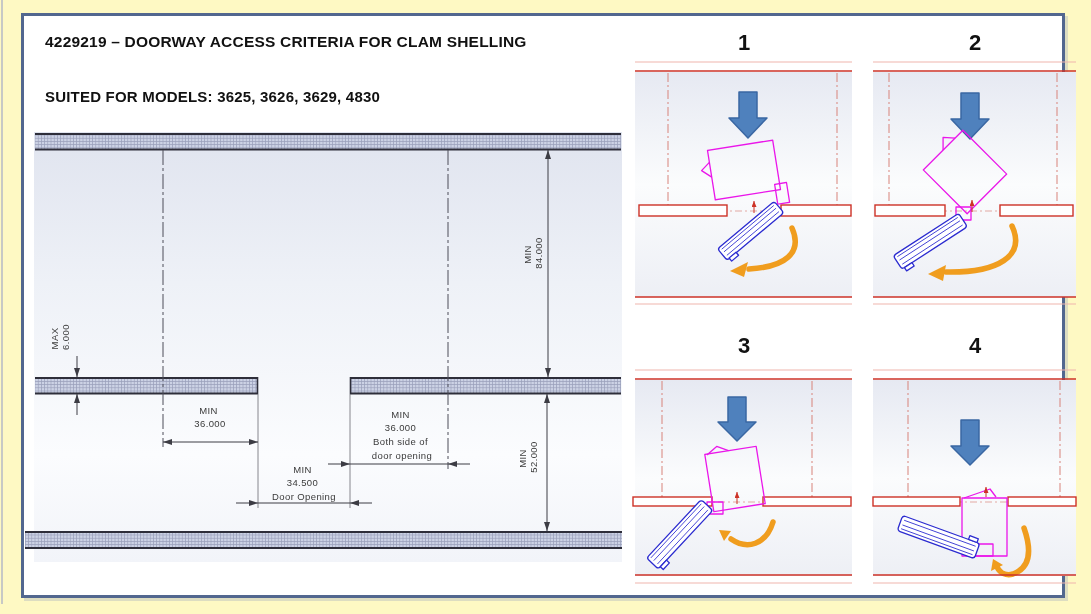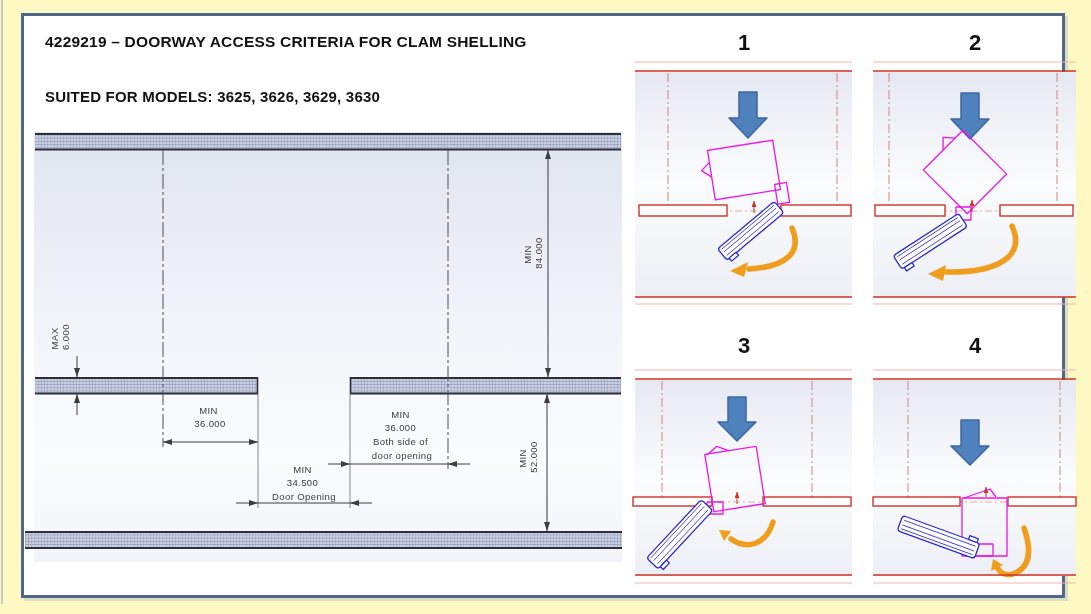--- a/index.html
+++ b/index.html
@@ -35,21 +35,21 @@
   .rmini{stroke:var(--c-red,#cd3227);stroke-width:1;fill:none;}
 </style>
 </head>
 <body>
 
 <div id="stage">
   <div id="edge-line"></div>
   <div id="frame"></div>
 
   <div class="title">4229219 – DOORWAY ACCESS CRITERIA FOR CLAM SHELLING</div>
-  <div class="subtitle">SUITED FOR MODELS: 3625, 3626, 3629, 3630</div>
+  <div class="subtitle">SUITED FOR MODELS: 3625, 3626, 3629, 4830</div>
 
   <svg width="0" height="0" style="position:absolute">
     <defs>
       <pattern id="hatch" width="3.2" height="3.2" patternUnits="userSpaceOnUse">
         <rect width="3.2" height="3.2" style="fill:var(--c-hatch_bg,#ccd2e5)"></rect>
         <path d="M0 .4 H3.2 M.4 0 V3.2" style="stroke:var(--c-hatch_line,#9aa0ba)" stroke-width="0.7" fill="none"></path>
       </pattern>
       <linearGradient id="bgGrad" x1="0" y1="0" x2="0" y2="1">
         <stop offset="0" stop-color="#e0e4ef"></stop>
           <stop offset="0.35" stop-color="#eef1f7"></stop>

